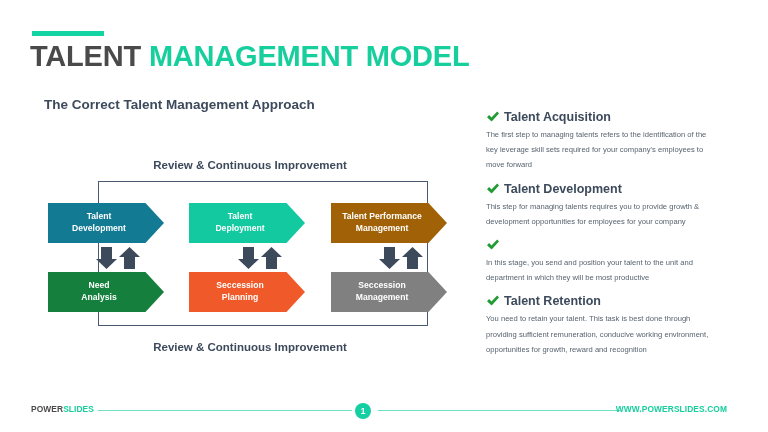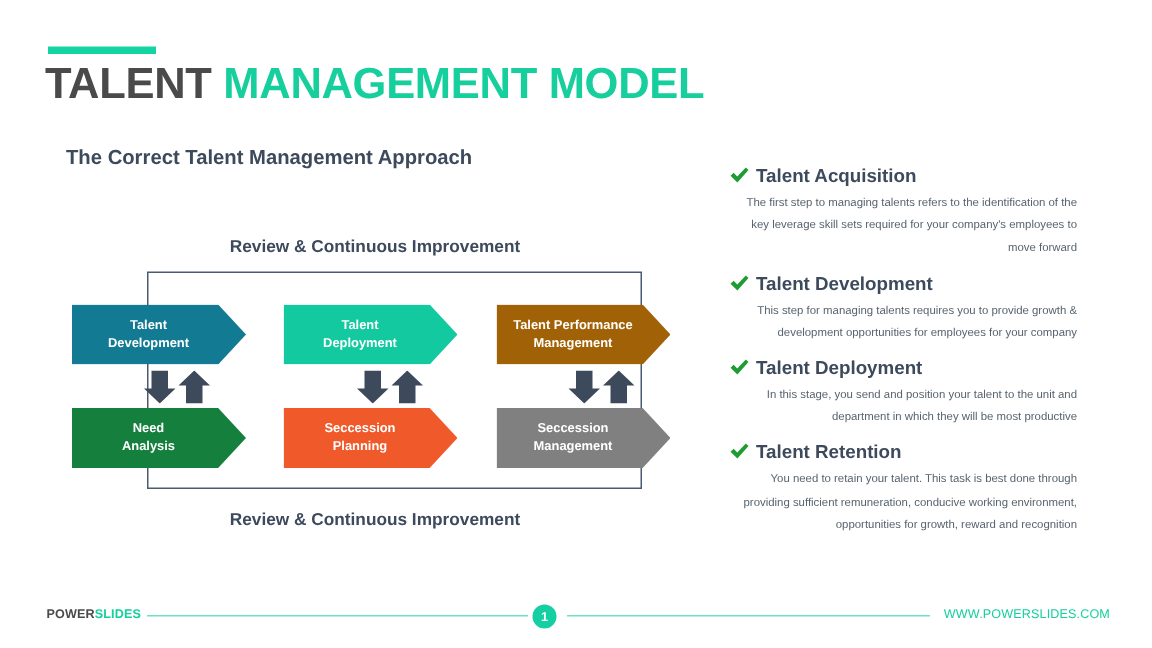--- a/index.html
+++ b/index.html
@@ -144,21 +144,20 @@
     font-size: 12.5px;
     font-weight: bold;
     color: #3d4a5c;
     white-space: nowrap;
   }
   .item-body {
     font-size: 7.6px;
     color: #57636f;
     line-height: 2.0;
     width: 232px;
-    text-align: right;
   }
 
   
   #footer {
     position: absolute;
     left: 0;
     top: 400px;
     width: 768px;
     height: 22px;
   }
@@ -192,24 +191,24 @@
     background: #14cfa1;
     color: #ffffff;
     font-size: 8.5px;
     font-weight: bold;
     display: flex;
     align-items: center;
     justify-content: center;
   }
   #site-url {
     position: absolute;
-    right: 28px;
+    right: 41px;
     top: 4px;
     font-size: 8.4px;
-    font-weight: normal;
+    font-weight: bold;
     color: #16cf9d;
     letter-spacing: 0.1px;
     padding-left: 26px;
   }
 </style>
 </head>
 <body>
 
 <div id="slide">
 
@@ -311,21 +310,20 @@
       <div class="item-body">This step for managing talents requires you to provide growth &amp; development opportunities for employees for your company</div>
     </div>
 
     <div class="item">
       <div class="item-head">
         <span class="check-icon">
           <svg width="14" height="14" viewBox="0 0 14 14" xmlns="http://www.w3.org/2000/svg">
               <path d="M1 7.2 L3.1 5.1 L5.5 7.6 L11.2 1.6 L13 3.4 L5.6 11.6 Z" fill="#1f9b33"></path>
             </svg>
         </span>
-        <span class="item-title">Talent Deployment</span>
       </div>
       <div class="item-body">In this stage, you send and position your talent to the unit and department in which they will be most productive</div>
     </div>
 
     <div class="item">
       <div class="item-head">
         <span class="check-icon">
           <svg width="14" height="14" viewBox="0 0 14 14" xmlns="http://www.w3.org/2000/svg">
               <path d="M1 7.2 L3.1 5.1 L5.5 7.6 L11.2 1.6 L13 3.4 L5.6 11.6 Z" fill="#1f9b33"></path>
             </svg>

